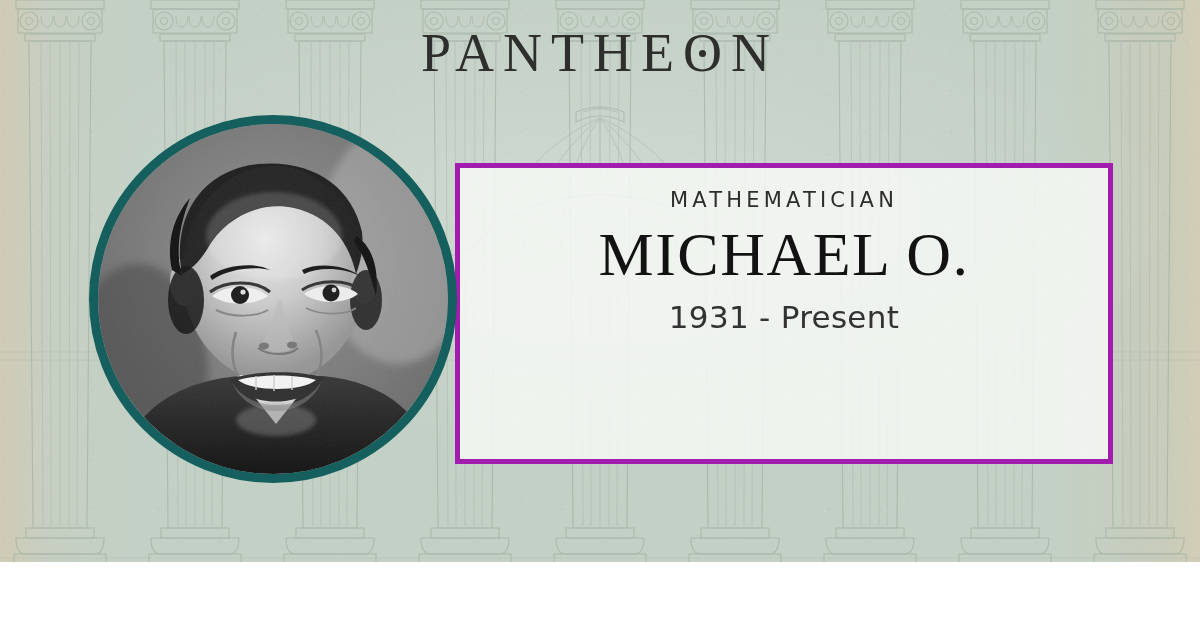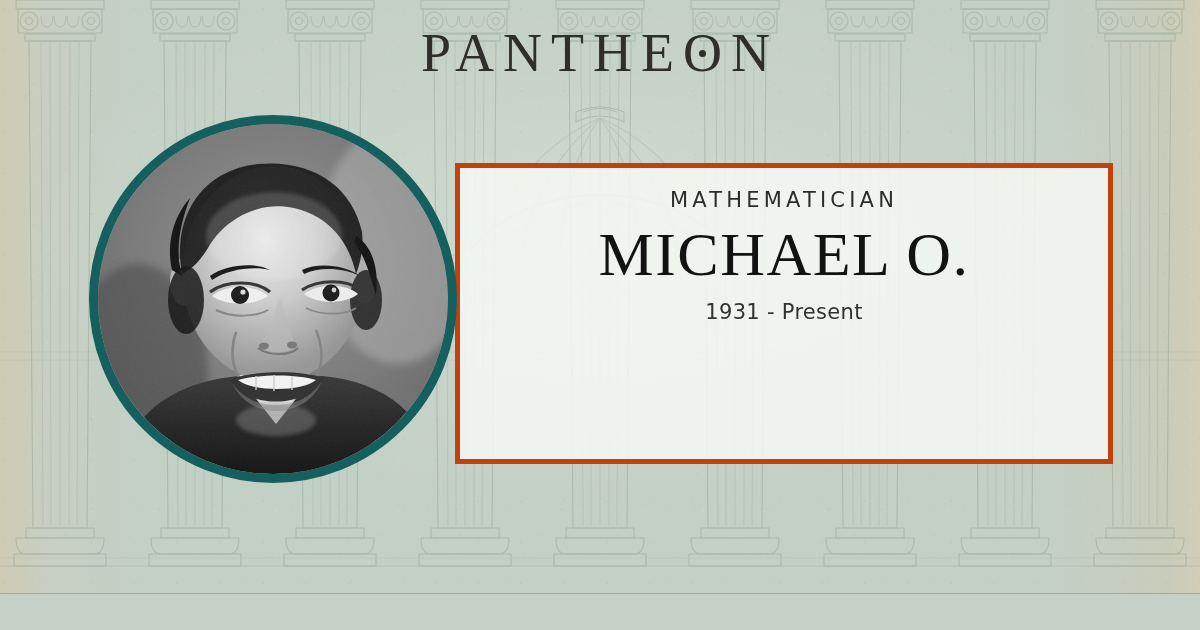--- a/index.html
+++ b/index.html
@@ -8,21 +8,21 @@
     padding: 0;
     background: #ffffff;
   }
   body {
     font-family: "Liberation Sans", sans-serif;
   }
 
   #stage {
     position: relative;
     width: 1200px;
-    height: 630px;
+    height: 562px;
     overflow: hidden;
     background: #fdba74;
   }
 
   
   .bg-base {
     position: absolute;
     inset: 0;
     background:
       radial-gradient(ellipse 70% 60% at 50% 38%, rgba(255,255,255,0.20), rgba(255,255,255,0) 70%),
@@ -81,21 +81,21 @@
   }
 
   
   .info-card {
     position: absolute;
     left: 455px;
     top: 163px;
     width: 658px;
     height: 301px;
     box-sizing: border-box;
-    border: 5px solid #c2410c;
+    border: 5px solid #a21caf;
     background: rgba(246,248,245,0.86);
     overflow: hidden;
     z-index: 4;
   }
   .card-inner {
     position: relative;
     height: 100%;
     display: flex;
     flex-direction: column;
     align-items: center;
@@ -120,21 +120,21 @@
     letter-spacing: 1.5px;
     color: #121212;
     text-transform: uppercase;
     text-align: center;
     max-width: 610px;
     font-weight: 400;
   }
   .lifespan {
     margin-top: 16px;
     font-family: "DejaVu Sans", "Liberation Sans", sans-serif;
-    font-size: 21px;
+    font-size: 31px;
     color: #323232;
     letter-spacing: .3px;
     line-height: 1;
   }
 
   
   .portrait {
     position: absolute;
     left: 89px;
     top: 115px;

